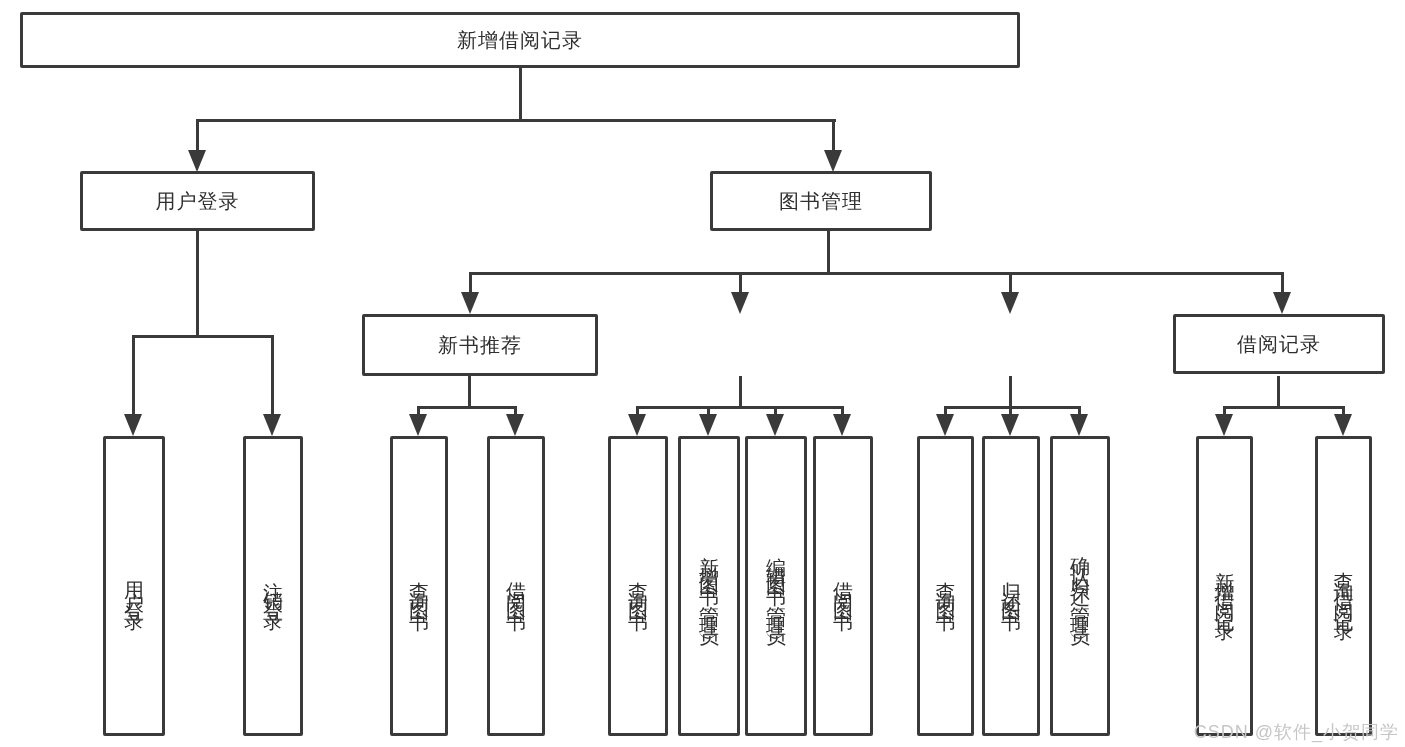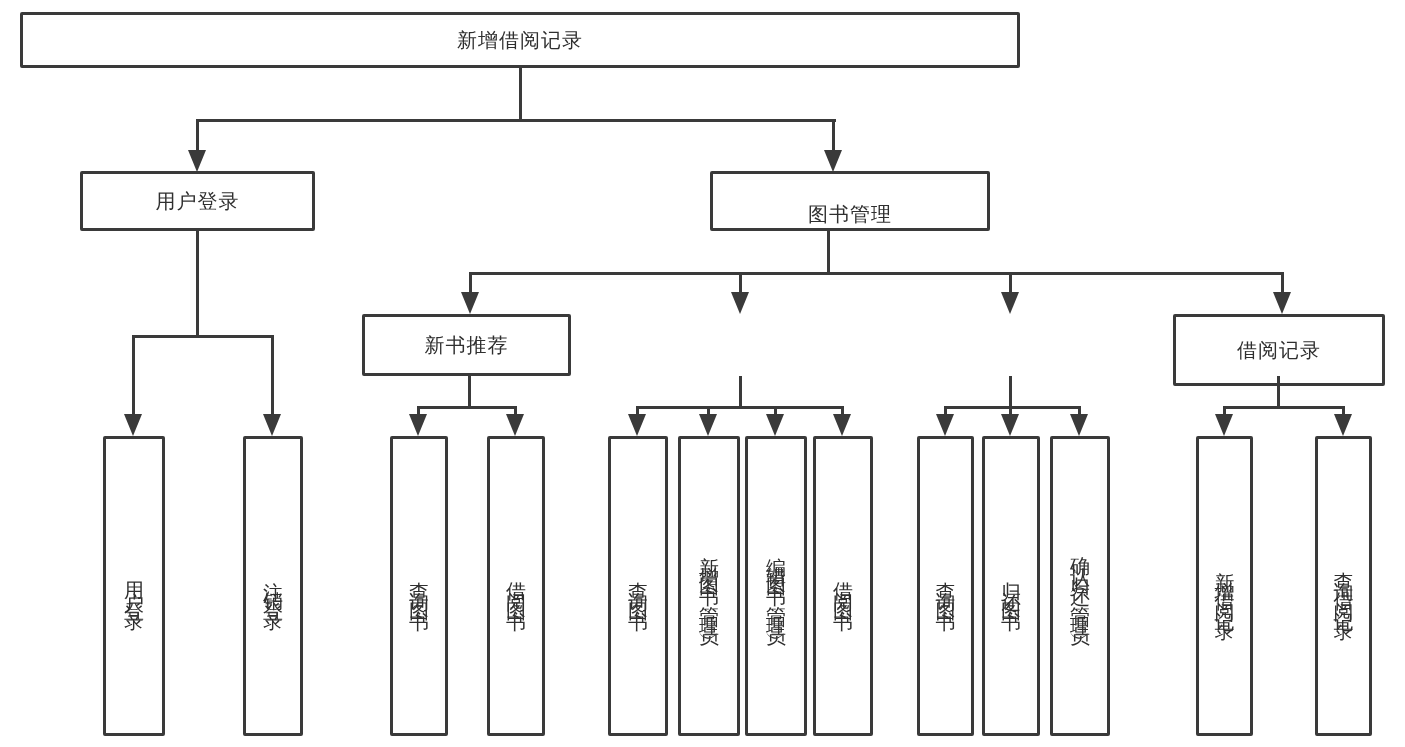--- a/index.html
+++ b/index.html
@@ -64,21 +64,21 @@
 
   <div class="vline" style="left:196px;top:119px;height:31px;"></div>
   <div class="head" style="left:188px;top:150px;"></div>
 
   <div class="vline" style="left:832px;top:119px;height:31px;"></div>
   <div class="head" style="left:824px;top:150px;"></div>
 
   <div class="box" style="left:80px;top:171px;width:235px;height:60px;">
     <span>用户登录</span>
   </div>
-  <div class="box" style="left:710px;top:171px;width:280px;height:60px;align-items:flex-end;">
+  <div class="box" style="left:710px;top:171px;width:222px;height:60px;">
     <span>图书管理</span>
   </div>
 
   <div class="vline" style="left:196px;top:231px;height:104px;"></div>
   <div class="hline" style="left:132px;top:335px;width:142px;"></div>
   <div class="vline" style="left:132px;top:335px;height:79px;"></div>
   <div class="head" style="left:124px;top:414px;"></div>
   <div class="vline" style="left:271px;top:335px;height:79px;"></div>
   <div class="head" style="left:263px;top:414px;"></div>
 
@@ -86,24 +86,24 @@
   <div class="hline" style="left:469px;top:272px;width:815px;"></div>
   <div class="vline" style="left:469px;top:272px;height:20px;"></div>
   <div class="head" style="left:461px;top:292px;"></div>
   <div class="vline" style="left:739px;top:272px;height:20px;"></div>
   <div class="head" style="left:731px;top:292px;"></div>
   <div class="vline" style="left:1009px;top:272px;height:20px;"></div>
   <div class="head" style="left:1001px;top:292px;"></div>
   <div class="vline" style="left:1281px;top:272px;height:20px;"></div>
   <div class="head" style="left:1273px;top:292px;"></div>
 
-  <div class="box" style="left:362px;top:314px;width:209px;height:62px;">
+  <div class="box" style="left:362px;top:314px;width:236px;height:62px;">
     <span>新书推荐</span>
   </div>
-  <div class="box" style="left:1173px;top:314px;width:212px;height:72px;">
+  <div class="box" style="left:1173px;top:314px;width:212px;height:60px;">
     <span>借阅记录</span>
   </div>
 
   <div class="vline" style="left:468px;top:376px;height:30px;"></div>
   <div class="hline" style="left:417px;top:406px;width:100px;"></div>
   <div class="vline" style="left:417px;top:406px;height:8px;"></div>
   <div class="head" style="left:409px;top:414px;"></div>
   <div class="vline" style="left:514px;top:406px;height:8px;"></div>
   <div class="head" style="left:506px;top:414px;"></div>
 
@@ -171,13 +171,14 @@
     <span>确认归还（管理员）</span>
   </div>
 
   <div class="box leaf" style="left:1196px;top:436px;width:57px;height:300px;">
     <span>新增借阅记录</span>
   </div>
   <div class="box leaf" style="left:1315px;top:436px;width:57px;height:300px;">
     <span>查询借阅记录</span>
   </div>
 
+  <div class="watermark">CSDN @软件_小贺同学</div>
 </div>
 
 </body></html>

